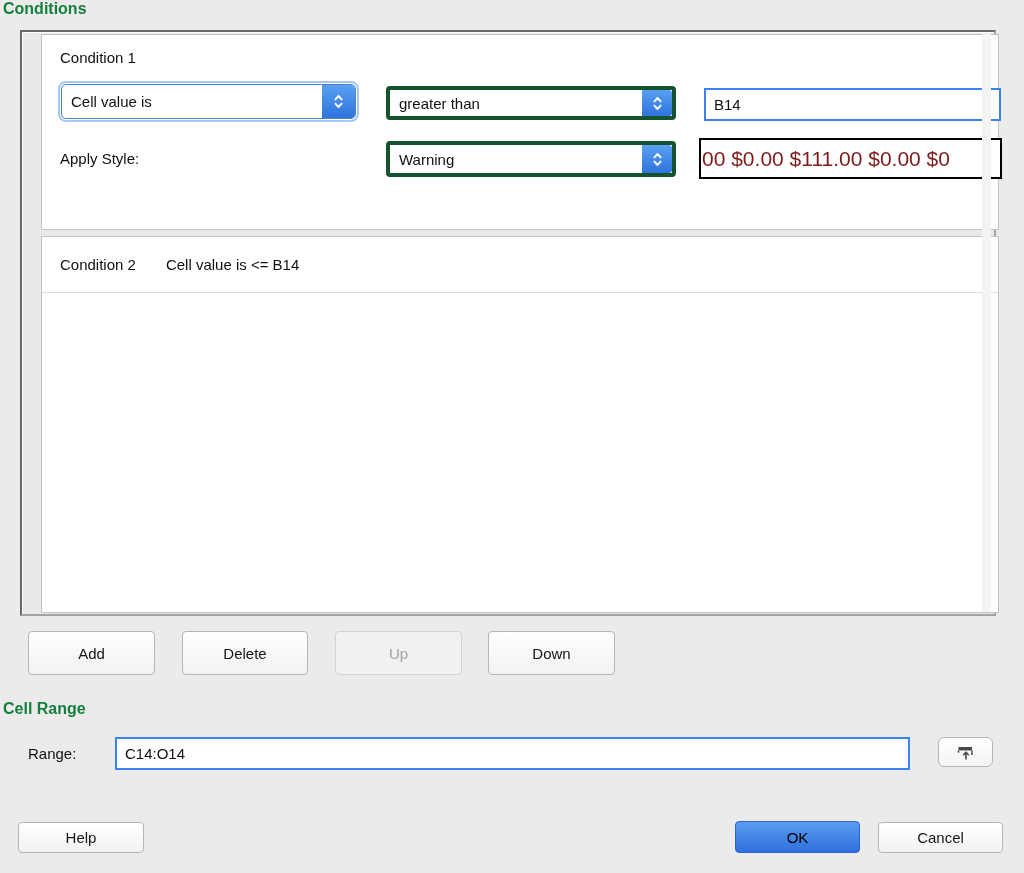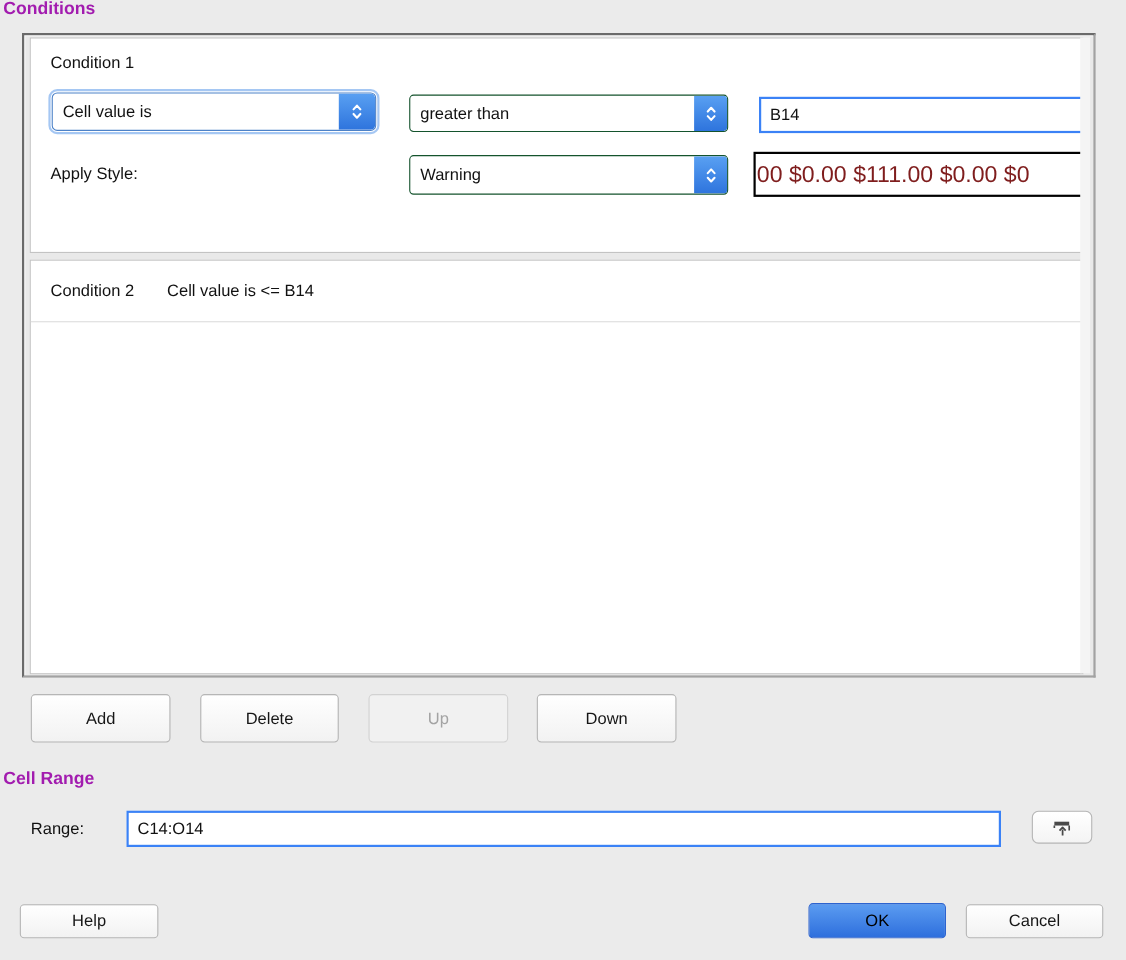--- a/index.html
+++ b/index.html
@@ -10,35 +10,35 @@
     background: #ebebeb;
     font-family: "Liberation Sans", sans-serif;
     font-size: 15px;
     color: #111;
     overflow: hidden;
   }
   .section-title {
     position: absolute;
     font-weight: bold;
     font-size: 16px;
-    color: #a21caf;
+    color: #15803d;
   }
   
   .list-container {
     position: absolute;
     left: 20px; top: 30px;
     width: 976px; height: 586px;
     background: #e9e9e9;
     border: 2px solid;
     border-color: #6a6a6a #a2a2a2 #a2a2a2 #6a6a6a;
     box-shadow: inset 1px 1px 0 #fdfdfd;
   }
   .cond-panel {
     position: absolute;
-    left: 5px;
+    left: 19px;
     width: 958px;
     background: #ffffff;
     border: 1px solid #c3c3c3;
   }
   .panel1 { top: 2px; height: 196px; }
   .panel2 { top: 204px; height: 377px; padding-left: 20px; }
   .scroll-gutter {
     position: absolute;
     top: 2px; right: 3px;
     width: 9px; height: 578px;
@@ -48,21 +48,21 @@
     position: absolute;
     left: 18px; top: 14px;
     font-size: 15px;
   }
   
   .combo {
     position: absolute;
     display: flex;
     align-items: stretch;
     background: #fff;
-    border: 1px solid #14532d;
+    border: 4px solid #14532d;
     border-radius: 4px;
     overflow: hidden;
     cursor: default;
   }
   .combo .combo-text {
     flex: 1;
     display: flex;
     align-items: center;
     padding-left: 9px;
     white-space: nowrap;

